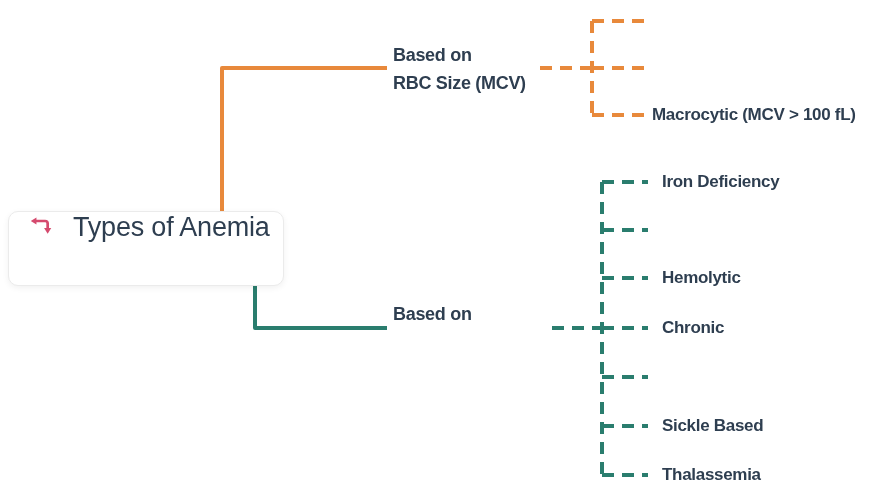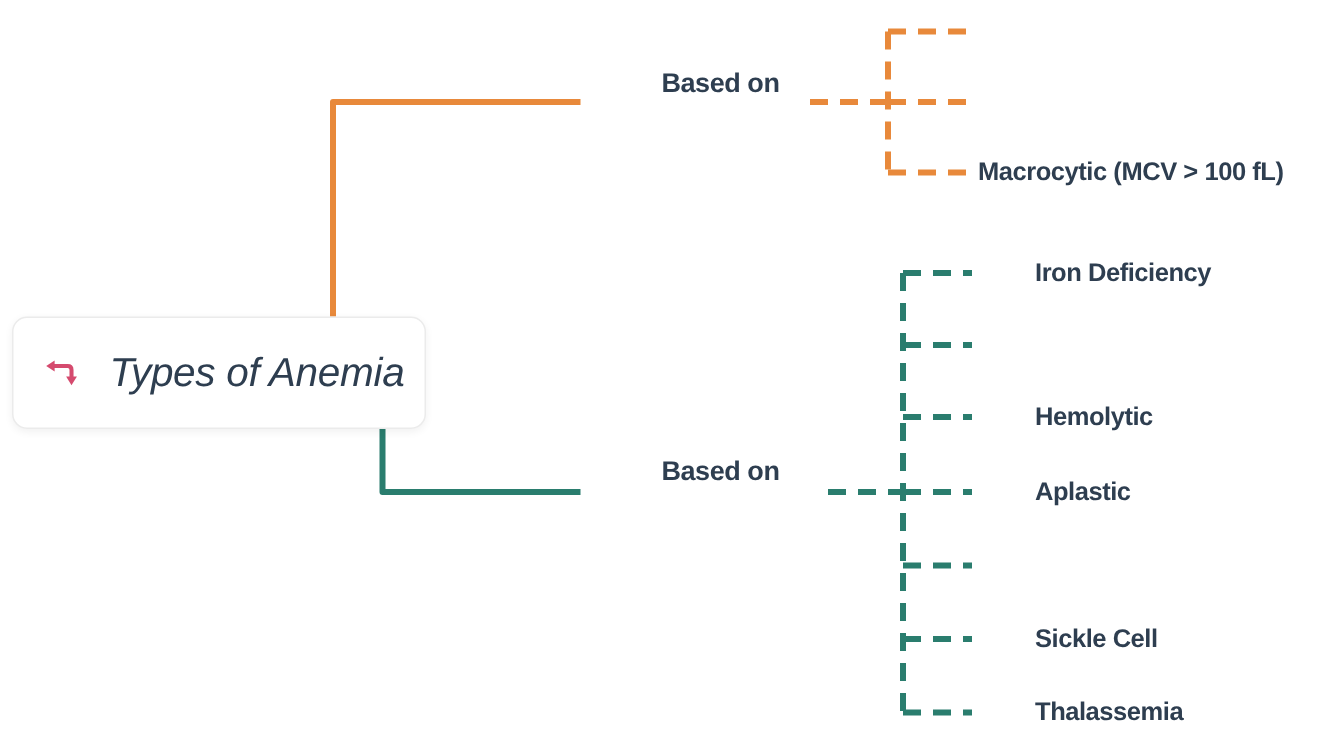--- a/index.html
+++ b/index.html
@@ -10,38 +10,38 @@
   svg.wires{position:absolute;left:0;top:0;width:884px;height:495px;}
   .stroke-orange{stroke:var(--orange);}
   .stroke-teal{stroke:var(--teal);}
   .wire{fill:none;stroke-width:4;}
   .wire.solid{stroke-linejoin:round;}
   .wire.dashed{stroke-dasharray:12 8;}
   .root-node{
     position:absolute;left:8px;top:211px;width:276px;height:75px;box-sizing:border-box;
     background:var(--node_bg);border:1px solid var(--node_border);border-radius:10px;
     box-shadow:0 2px 6px rgba(0,0,0,.06);
-    display:flex;align-items:center;gap:17px;padding-left:20px;font-style:italic;
+    display:flex;align-items:flex-start;gap:17px;padding-left:20px;
   }
   .root-title{font-size:27px;letter-spacing:-0.2px;white-space:nowrap;}
   .branch-icon{flex:0 0 auto;display:block;}
   .branch-icon .ln{fill:none;stroke:var(--pink);stroke-width:2.4;}
   .branch-icon .tri{fill:var(--pink);}
   .branch-label{
     position:absolute;left:393px;font-weight:bold;font-size:18px;line-height:28px;
-    letter-spacing:-0.3px;white-space:nowrap;margin-left:48px;
+    letter-spacing:-0.3px;white-space:nowrap;
   }
   .branch-label.top{top:41px;}
   .branch-label.bottom{top:300px;line-height:29px;}
   .leaf{
     position:absolute;transform:translateY(-50%);font-weight:bold;font-size:17px;
     letter-spacing:-0.3px;white-space:nowrap;
   }
   .leaf.orange-leaf{left:652px;}
-  .leaf.teal-leaf{left:662px;margin-left:28px;}
+  .leaf.teal-leaf{left:662px;}
 </style>
 </head>
 <body>
 
 <div class="canvas">
 
   <svg class="wires" viewBox="0 0 884 495" aria-hidden="true">
 
     <polyline class="wire solid stroke-orange" points="222,211 222,68 387,68"></polyline>
     <polyline class="wire solid stroke-teal" points="255,286 255,328 387,328"></polyline>
@@ -67,26 +67,27 @@
     <svg class="branch-icon" width="27" height="27" viewBox="0 0 24 24">
       <path class="ln" d="M6 8 H14.3 Q16.6 8 16.6 10.3 V14.6"></path>
       <path class="tri" d="M6.6 4.8 L6.6 11.2 L1.6 8 Z"></path>
       <path class="tri" d="M13.4 14.2 L19.8 14.2 L16.6 19.4 Z"></path>
     </svg>
     <span class="root-title">Types of Anemia</span>
   </div>
 
   <div class="branch-label top">
     <div>Based on</div>
+    <div>RBC Size (MCV)</div>
   </div>
   <div class="branch-label bottom">
     <div>Based on</div>
   </div>
 
   <div class="leaf orange-leaf" style="top:115px">Macrocytic (MCV &gt; 100 fL)</div>
 
   <div class="leaf teal-leaf" style="top:182px">Iron Deficiency</div>
   <div class="leaf teal-leaf" style="top:278px">Hemolytic</div>
-  <div class="leaf teal-leaf" style="top:328px">Aplastic</div>
-  <div class="leaf teal-leaf" style="top:426px">Sickle Cell</div>
+  <div class="leaf teal-leaf" style="top:328px">Chronic</div>
+  <div class="leaf teal-leaf" style="top:426px">Sickle Based</div>
   <div class="leaf teal-leaf" style="top:475px">Thalassemia</div>
 
 </div>
 
 </body></html>

